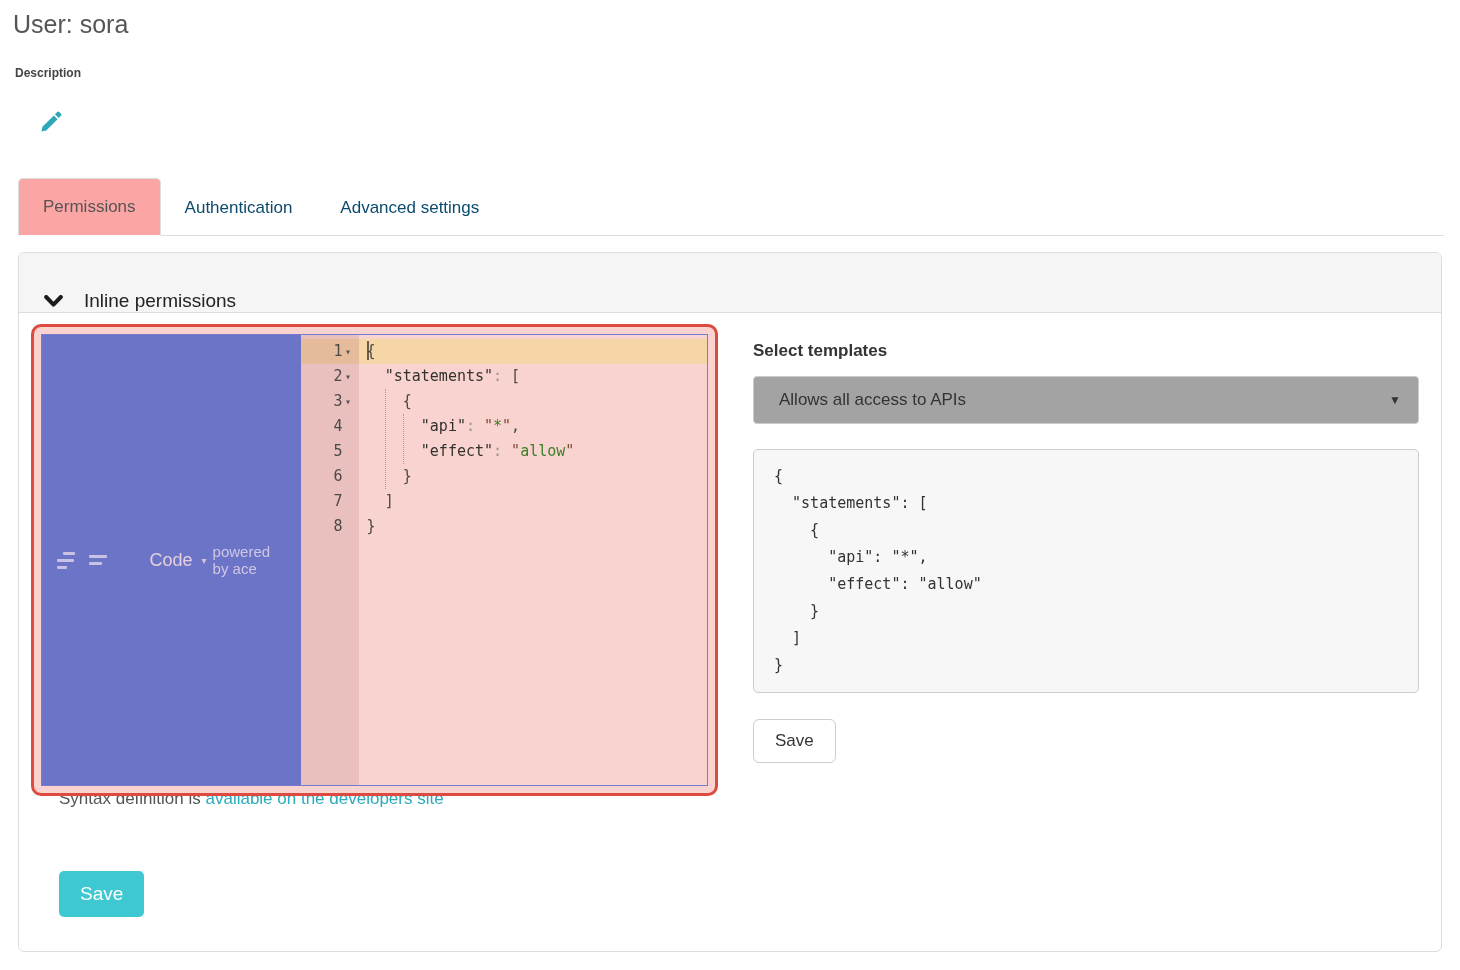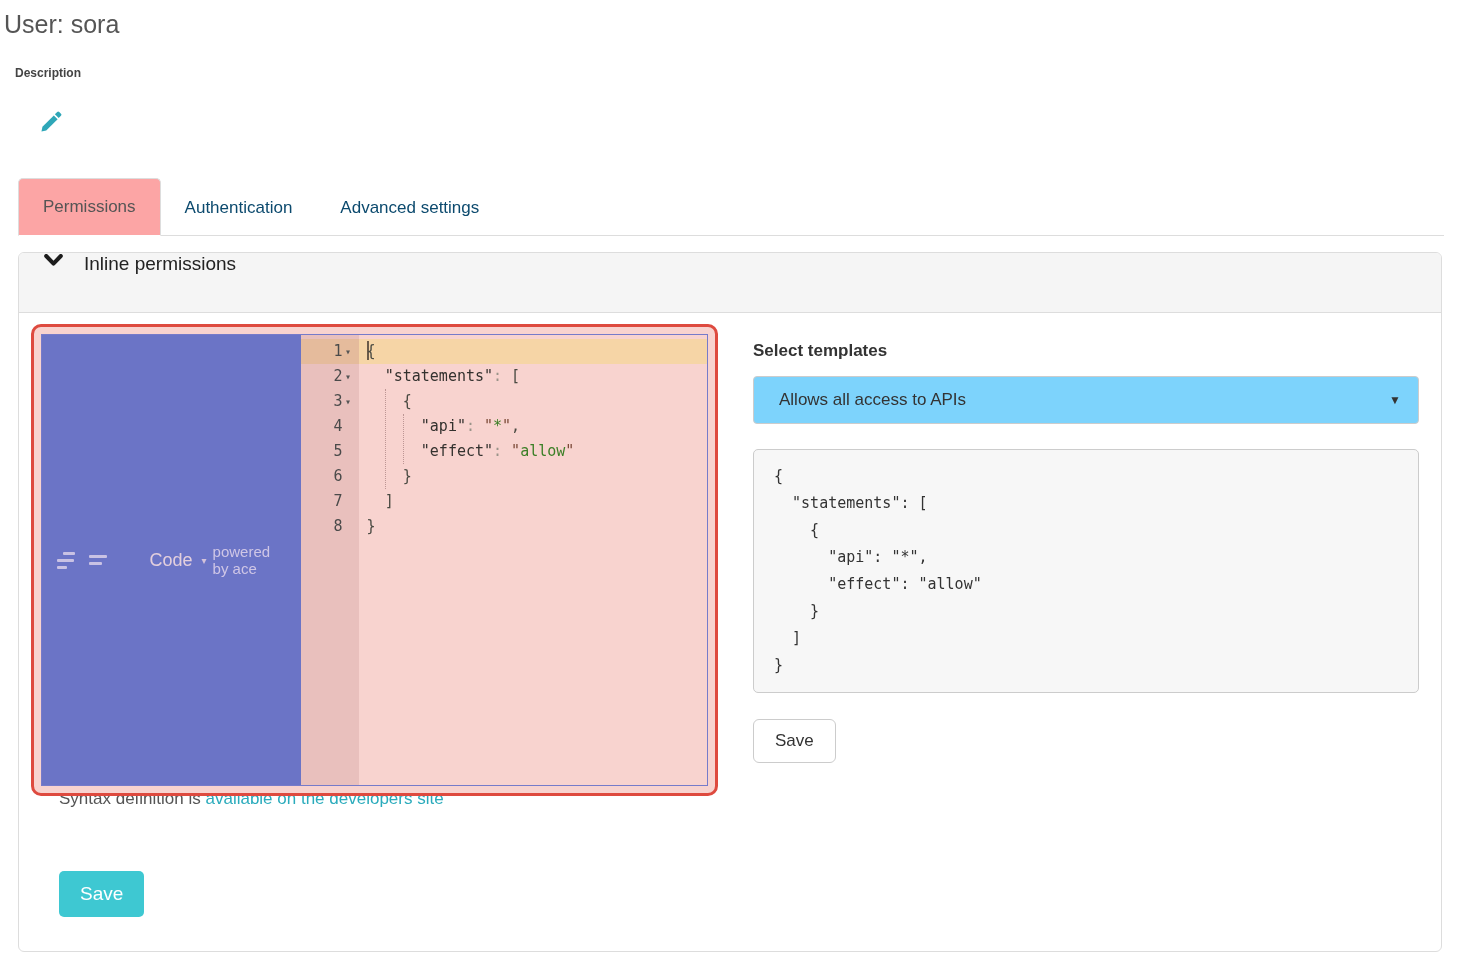--- a/index.html
+++ b/index.html
@@ -3,38 +3,38 @@
 <meta charset="utf-8">
 <style>
   * { box-sizing: border-box; }
   html, body { margin: 0; padding: 0; }
   body {
     width: 1460px; height: 970px; background: #fff;
     font-family: "Liberation Sans", sans-serif;
     position: relative; overflow: hidden;
   }
 
-  .page-title { position: absolute; left: 4px; top: 10px; font-size: 25px; color: #555; }
+  .page-title { position: absolute; left: 13px; top: 10px; font-size: 25px; color: #555; }
   .desc-label { position: absolute; left: 15px; top: 66px; font-size: 12px; font-weight: bold; color: #444; }
   .edit-btn { position: absolute; left: 36px; top: 108px; width: 30px; height: 30px;
     background: none; border: none; padding: 0; cursor: pointer; }
 
   
   .tab-bar { position: absolute; left: 18px; top: 178px; width: 1426px;
     border-bottom: 1px solid #ddd; display: flex; align-items: flex-end; }
   .tab { padding: 18px 24px; font-size: 17px; color: #0c4a6e; cursor: pointer;
     margin-bottom: -1px; white-space: nowrap; }
   .tab.active { background: #fca5a5; border: 1px solid #ddd; border-bottom: 1px solid #fff;
     border-radius: 5px 5px 0 0; color: #555; }
 
   
   .panel { position: absolute; left: 18px; top: 252px; width: 1424px; height: 700px;
     border: 1px solid #ddd; border-radius: 6px; background: #fff; }
   .panel-header { height: 60px; background: #f5f5f5; border-bottom: 1px solid #ddd;
-    border-radius: 5px 5px 0 0; display: flex; align-items: flex-start; padding-left: 25px; }
+    border-radius: 5px 5px 0 0; display: flex; align-items: flex-end; padding-left: 25px; }
   .panel-title { font-size: 19px; color: #222; margin-left: 21px; }
 
   
   .editor-frame { position: absolute; left: 12px; top: 71px; width: 687px; height: 472px;
     border: 3px solid #de4a3f; border-radius: 10px; background: #f8d3cf; padding: 7px; z-index: 2; }
   .jsoneditor { border: 1px solid #767bca; height: 100%; display: flex; }
   .editor-menu { flex: 0 0 50px; background: #6b74c6; display: flex; align-items: center; }
   .menu-btn { width: 30px; height: 30px; margin-left: 13px; background: transparent; border: none;
     padding: 0; display: flex; flex-direction: column; justify-content: center; gap: 4px; cursor: pointer; }
   .menu-btn .bar { height: 3px; background: #c9c2e4; border-radius: 1px; }
@@ -66,21 +66,21 @@
   .syntax-note { position: absolute; left: 40px; top: 536px; z-index: 1; font-size: 17px; color: #555; }
   .syntax-note a { color: #2aabbc; text-decoration: none; cursor: pointer; }
 
   .save-btn { position: absolute; left: 40px; top: 618px; background: #3ec8d2; color: #fff;
     border: none; border-radius: 5px; padding: 12px 21px; font-size: 19px; cursor: pointer; }
 
   
   .right-col { position: absolute; left: 734px; top: 88px; width: 666px; }
   .right-label { font-size: 17px; font-weight: bold; color: #333; }
   .select-box { margin-top: 15px; height: 48px; border: 1px solid #ccc; border-radius: 4px;
-    background: #7dd3fc; display: flex; align-items: center; justify-content: space-between;
+    background: #a3a3a3; display: flex; align-items: center; justify-content: space-between;
     padding: 0 17px 0 25px; font-size: 17px; color: #333; cursor: pointer; }
   .select-caret { font-size: 12px; color: #333; }
   .preview-box { margin-top: 25px; background: #f7f7f7; border: 1px solid #ccc; border-radius: 5px;
     padding: 13px 20px; height: 244px; }
   .preview-box pre { margin: 0; font-family: "DejaVu Sans Mono", "Liberation Mono", monospace;
     font-size: 15px; line-height: 27px; color: #333; }
   .copy-btn { margin-top: 26px; background: #fff; border: 1px solid #ccc; border-radius: 6px;
     padding: 11px 21px; font-size: 17px; color: #333; cursor: pointer; }
 </style>
 </head>

